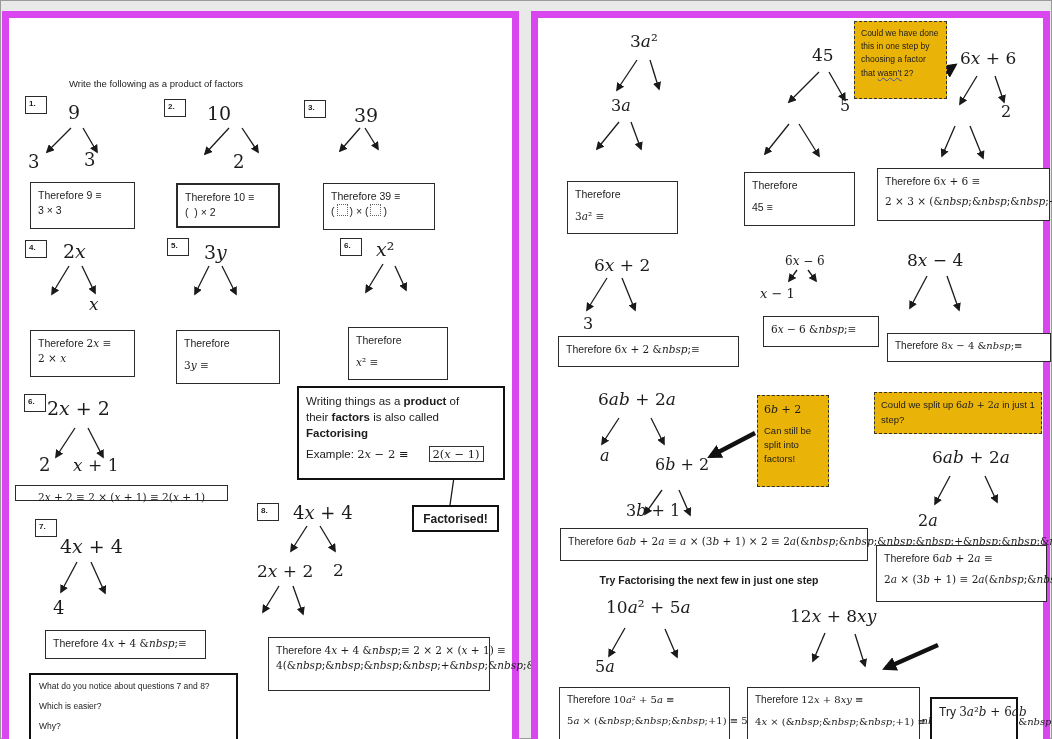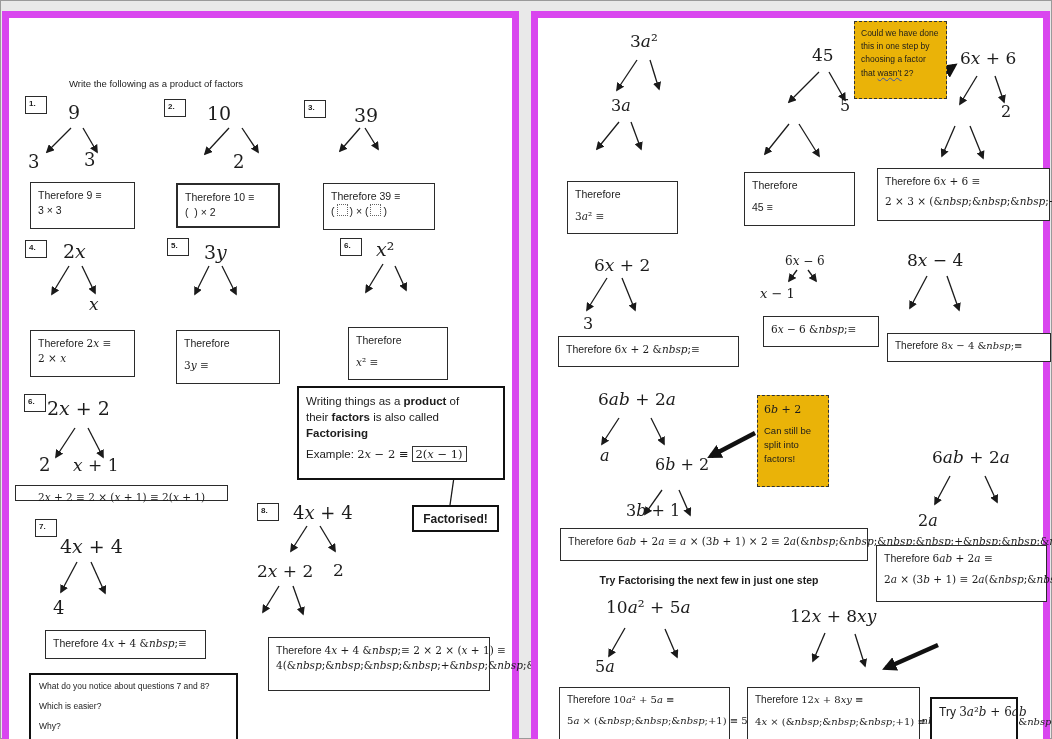--- a/index.html
+++ b/index.html
@@ -23,21 +23,21 @@
   .qnum{position:absolute;width:22px;height:18px;border:1px solid #2b2b2b;
         box-sizing:border-box;background:#fff;font-size:8px;font-weight:bold;
         padding:2px 0 0 3px;}
   .tbox{position:absolute;border:1px solid #2b2b2b;background:#fff;
         box-sizing:border-box;padding:5px 7px;font-size:10.5px;line-height:1.45;}
   .tbox .l{white-space:nowrap;}
   .thick{border-width:2px;border-color:#111;}
   .dashed{position:absolute;border:1px dashed #333;background:#eab308;
           box-sizing:border-box;padding:5px 6px;font-size:8.5px;line-height:1.55;}
   .gap{margin-bottom:7px;}
-  .boxed{border:1px solid #333;padding:0 3px;margin-left:3px;}
+  .boxed{border:1px solid #333;padding:0 3px;margin-left:20px;}
   .ph{display:inline-block;width:9px;height:10px;border:1px dotted #666;
       margin:0 2px;vertical-align:-1px;}
   .wavy{text-decoration:underline;text-decoration-style:wavy;
         text-decoration-color:#3a55b0;}
   .ctr{text-align:center;}
   svg.arrows{position:absolute;left:0;top:0;pointer-events:none;}
   svg.arrows line{stroke:#1a1a1a;stroke-width:1.3;}
   svg.arrows line.thickarrow{stroke:#111;stroke-width:4.5;}
   .title{font-size:9.5px;}
   .bigline{font-weight:bold;font-size:10.5px;}
@@ -261,20 +261,23 @@
   <div class="abs m fs16" style="left:117px;top:437px;">6<i>b</i> + 2</div>
   <div class="abs m fs16" style="left:88px;top:483px;">3<i>b</i> + 1</div>
   <div class="dashed" style="left:219px;top:377px;width:72px;height:92px;white-space:normal;">
     <div class="l m" style="font-size:11px;margin-bottom:6px;">6<i>b</i> + 2</div>
     <div style="font-size:9.5px;line-height:1.45;">Can still be split into factors!</div>
   </div>
   <div class="tbox" style="left:22px;top:510px;width:308px;height:33px;">
     <div class="l"><span>Therefore </span><span class="m">6<i>ab</i> + 2<i>a</i> ≡ <i>a</i> × (3<i>b</i> + 1) × 2 ≡ 2<i>a</i>(&amp;<i>nbsp</i>;&amp;<i>nbsp</i>;&amp;<i>nbsp</i>;&amp;<i>nbsp</i>;+&amp;<i>nbsp</i>;&amp;<i>nbsp</i>;&amp;<i>nbsp</i>;&amp;;)</span></div>
   </div>
 
+  <div class="dashed" style="left:336px;top:374px;width:168px;height:42px;white-space:normal;font-size:9.5px;">
+    <span>Could we split up </span><span class="m">6<i>ab</i> + 2<i>a</i></span><span> in just 1 step?</span>
+  </div>
 
   <div class="abs m fs17" style="left:394px;top:429px;">6<i>ab</i> + 2<i>a</i></div>
   <div class="abs m fs16" style="left:380px;top:493px;">2<i>a</i></div>
   <div class="tbox" style="left:338px;top:527px;width:171px;height:57px;">
     <div class="l" style="margin-bottom:6px;"><span>Therefore </span><span class="m">6<i>ab</i> + 2<i>a</i> ≡</span></div>
     <div class="l m">2<i>a</i> × (3<i>b</i> + 1) ≡ 2<i>a</i>(&amp;<i>nbsp</i>;&amp;<i>nbsp</i>;&amp;;+&amp;;&amp;;&amp;;)</div>
   </div>
 
   <div class="abs bigline ctr" style="left:25px;top:556px;width:292px;">Try Factorising the next few in just one step</div>
 

